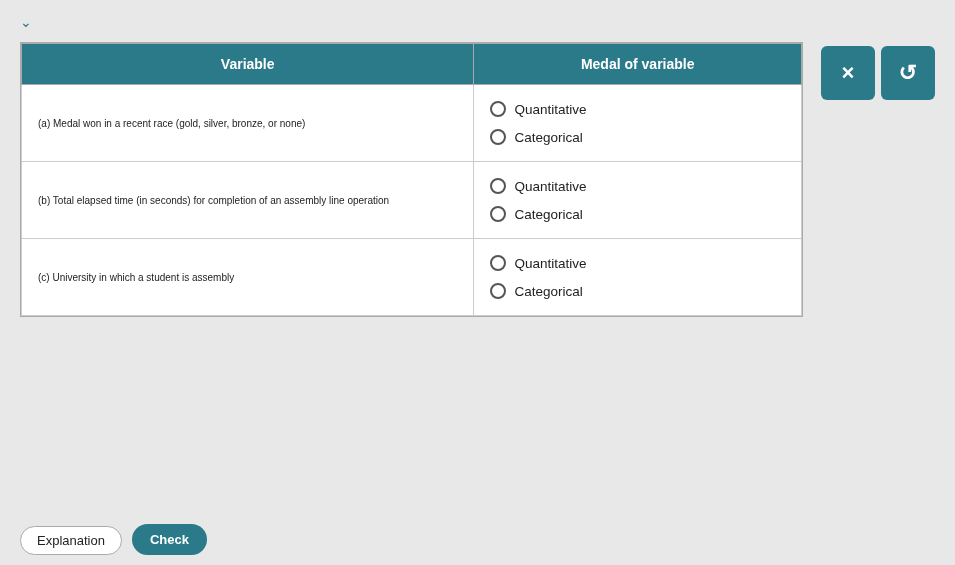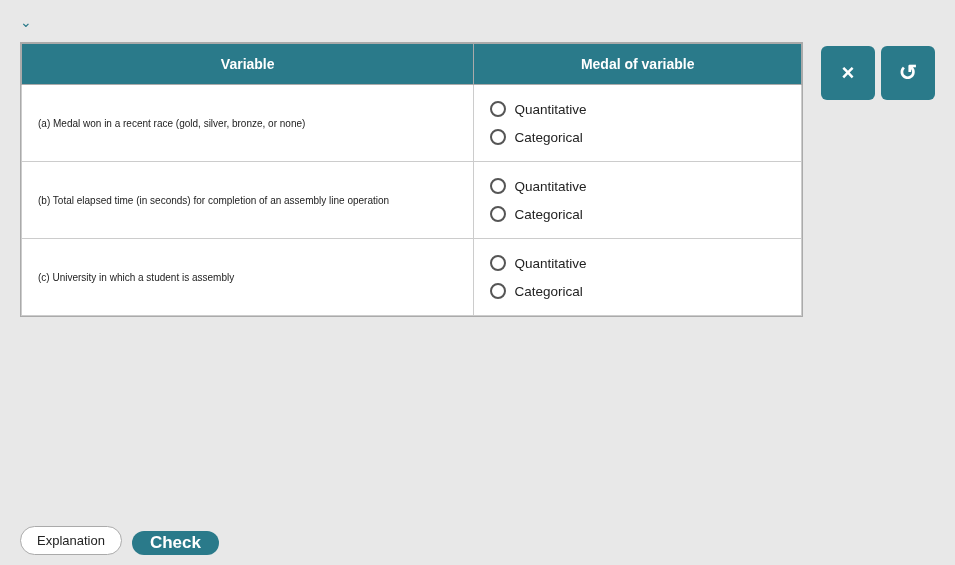--- a/index.html
+++ b/index.html
@@ -149,22 +149,22 @@
       border-radius: 20px;
       padding: 6px 16px;
       font-size: 13px;
       cursor: pointer;
       color: #222;
     }
     .btn-check {
       background: #2a7a8a;
       border: none;
       border-radius: 20px;
-      padding: 2px 18px;
-      font-size: 17px;
+      padding: 8px 18px;
+      font-size: 13px;
       cursor: pointer;
       color: white;
       font-weight: bold;
     }
   </style>
 </head>
 <body>
 
 <div class="main-container">
   <div class="top-instruction">

